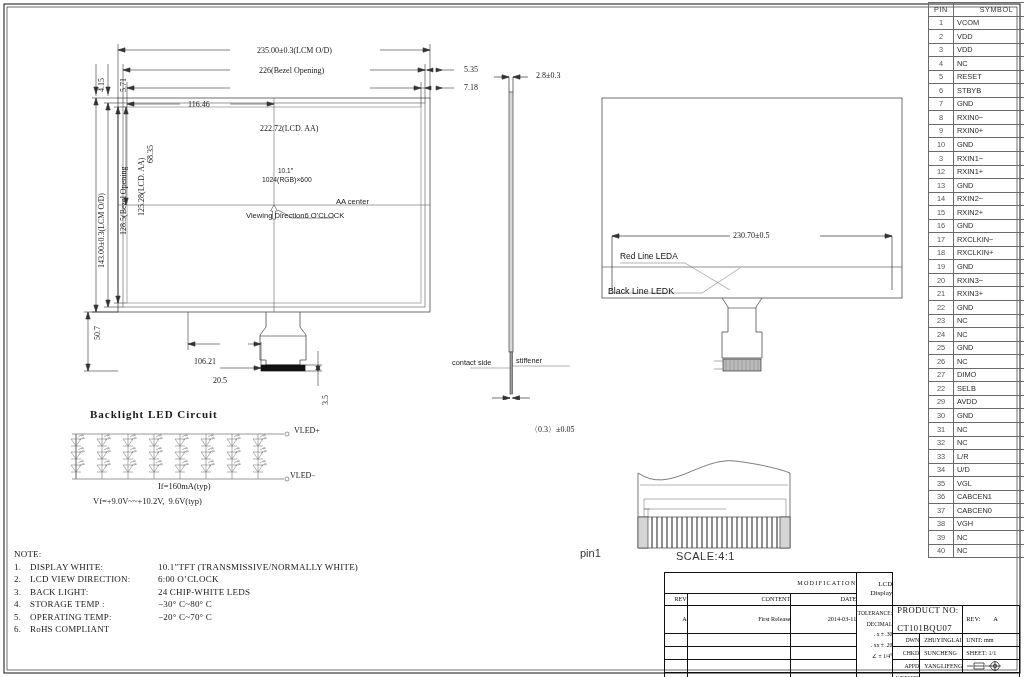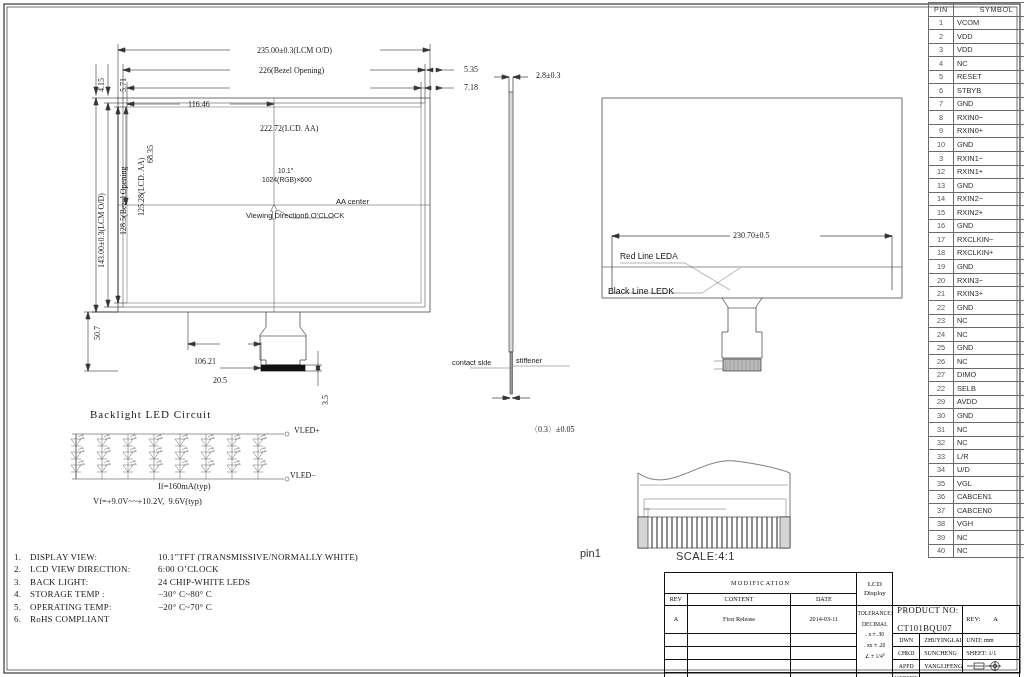--- a/index.html
+++ b/index.html
@@ -15,21 +15,21 @@
   #pintable{position:absolute;left:928px;top:2px;width:112px;border-collapse:collapse;}
   #pintable td,#pintable th{border:1px solid #6a6a6a;font-size:7.4px;height:12.55px;padding:0;
      font-family:"Liberation Sans",sans-serif;color:#2a2a2a;line-height:1;}
   #pintable th{font-size:7.2px;letter-spacing:.6px;font-weight:normal;color:#333;}
   #pintable td.pn{width:24px;text-align:center;color:#555;}
   #pintable td.sy{padding-left:3px;text-align:left;}
   
   #titleblock{position:absolute;left:664px;top:572px;width:356px;height:100px;}
   #titleblock table{border-collapse:collapse;}
   #titleblock td{border:1px solid #111;font-size:6.2px;font-family:"Liberation Serif",serif;
-     text-align:center;padding:0;line-height:1.05;color:#111;}
+     text-align:right;padding:0;line-height:1.05;color:#111;}
   .tb-head{font-size:8.5px;letter-spacing:1.2px;}
   .note-wrap{position:absolute;left:14px;top:549px;}
   .note-line{font-size:9px;font-family:"Liberation Serif",serif;letter-spacing:.2px;}
 </style>
 </head>
 <body>
 
 <div id="sheet">
 
   <svg width="1024" height="677" style="position:absolute;left:0;top:0;">
@@ -239,21 +239,21 @@
         <line x1="168" y1="279" x2="168" y2="291"></line>
       </g>
       <line x1="124" y1="281" x2="133" y2="281" stroke="#555" stroke-width="0.5"></line>
       <line x1="124" y1="289" x2="133" y2="289" stroke="#555" stroke-width="0.5"></line>
     </g>
   </svg>
   <div class="t dim" style="left:733px;top:232px;">230.70±0.5</div>
   <div class="t sans" style="left:620px;top:252px;font-size:8.4px;color:#111;">Red Line LEDA</div>
   <div class="t sans" style="left:608px;top:287px;font-size:8.8px;color:#111;">Black Line LEDK</div>
 
-  <div class="t serif" style="left:90px;top:409px;font-size:11px;letter-spacing:1px;">Backlight LED Circuit</div>
+  <div class="t serif" style="left:90px;top:409px;font-size:11px;letter-spacing:1px;font-weight:bold;">Backlight LED Circuit</div>
 
   <svg width="270" height="70" style="position:absolute;left:62px;top:424px;">
     <g stroke="#555" stroke-width="0.6" fill="none">
       <line x1="10" y1="10" x2="222" y2="10"></line>
       <line x1="10" y1="55" x2="222" y2="55"></line>
       <circle cx="225" cy="10" r="2" fill="#fff" stroke="#555"></circle>
       <circle cx="225" cy="55" r="2" fill="#fff" stroke="#555"></circle>
       <g id="leds">
         <g transform="translate(14,0)">
           <line x1="0" y1="10" x2="0" y2="55"></line>
@@ -416,24 +416,25 @@
           <line x1="147" y1="62" x2="147" y2="93"></line>
       </g>
       <rect x="8" y="62" width="10" height="31" fill="#d5d5d5" stroke="#444"></rect>
       <rect x="150" y="62" width="10" height="31" fill="#d5d5d5" stroke="#444"></rect>
     </g>
   </svg>
   <div class="t sans" style="left:580px;top:548px;font-size:11px;color:#333;">pin1</div>
   <div class="t sans" style="left:676px;top:551px;font-size:11px;color:#333;letter-spacing:.5px;">SCALE:4:1</div>
 
   <div class="note-wrap">
+    <div class="note-line">NOTE:</div>
     <div id="notes-list">
         <div class="note-line" style="display: flex; margin-top: 2.5px;">
           <span style="width: 16px;">1.</span>
-          <span style="width: 128px;">DISPLAY VIEW:</span>
+          <span style="width: 128px;">DISPLAY WHITE:</span>
           <span>10.1″TFT  (TRANSMISSIVE/NORMALLY WHITE)</span>
         </div>
         <div class="note-line" style="display: flex; margin-top: 2.5px;">
           <span style="width: 16px;">2.</span>
           <span style="width: 128px;">LCD VIEW DIRECTION:</span>
           <span>6:00  O’CLOCK</span>
         </div>
         <div class="note-line" style="display: flex; margin-top: 2.5px;">
           <span style="width: 16px;">3.</span>
           <span style="width: 128px;">BACK LIGHT:</span>

